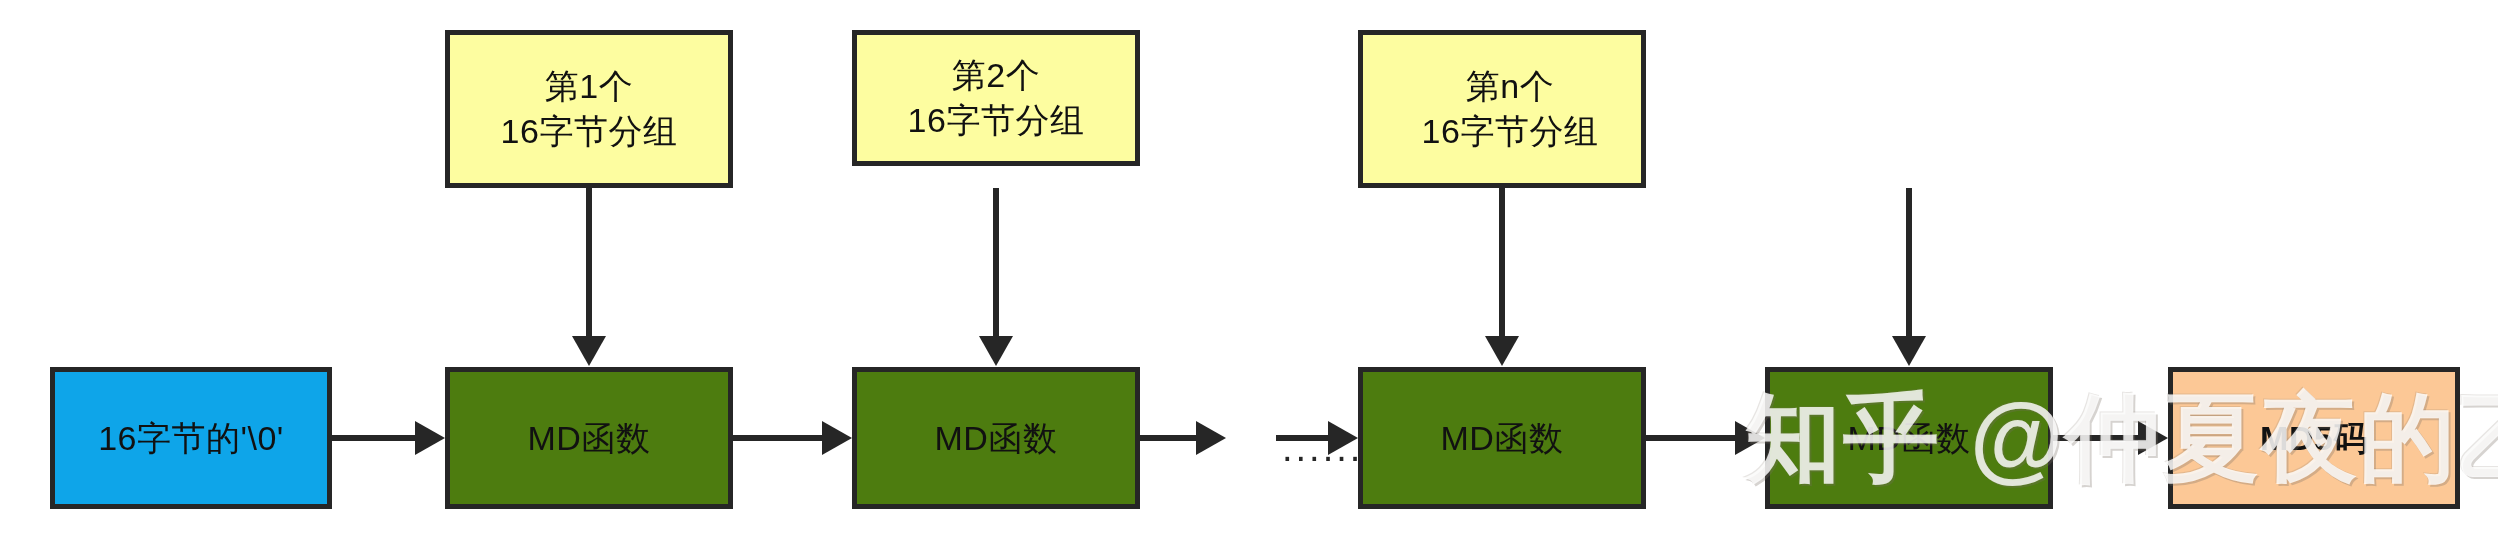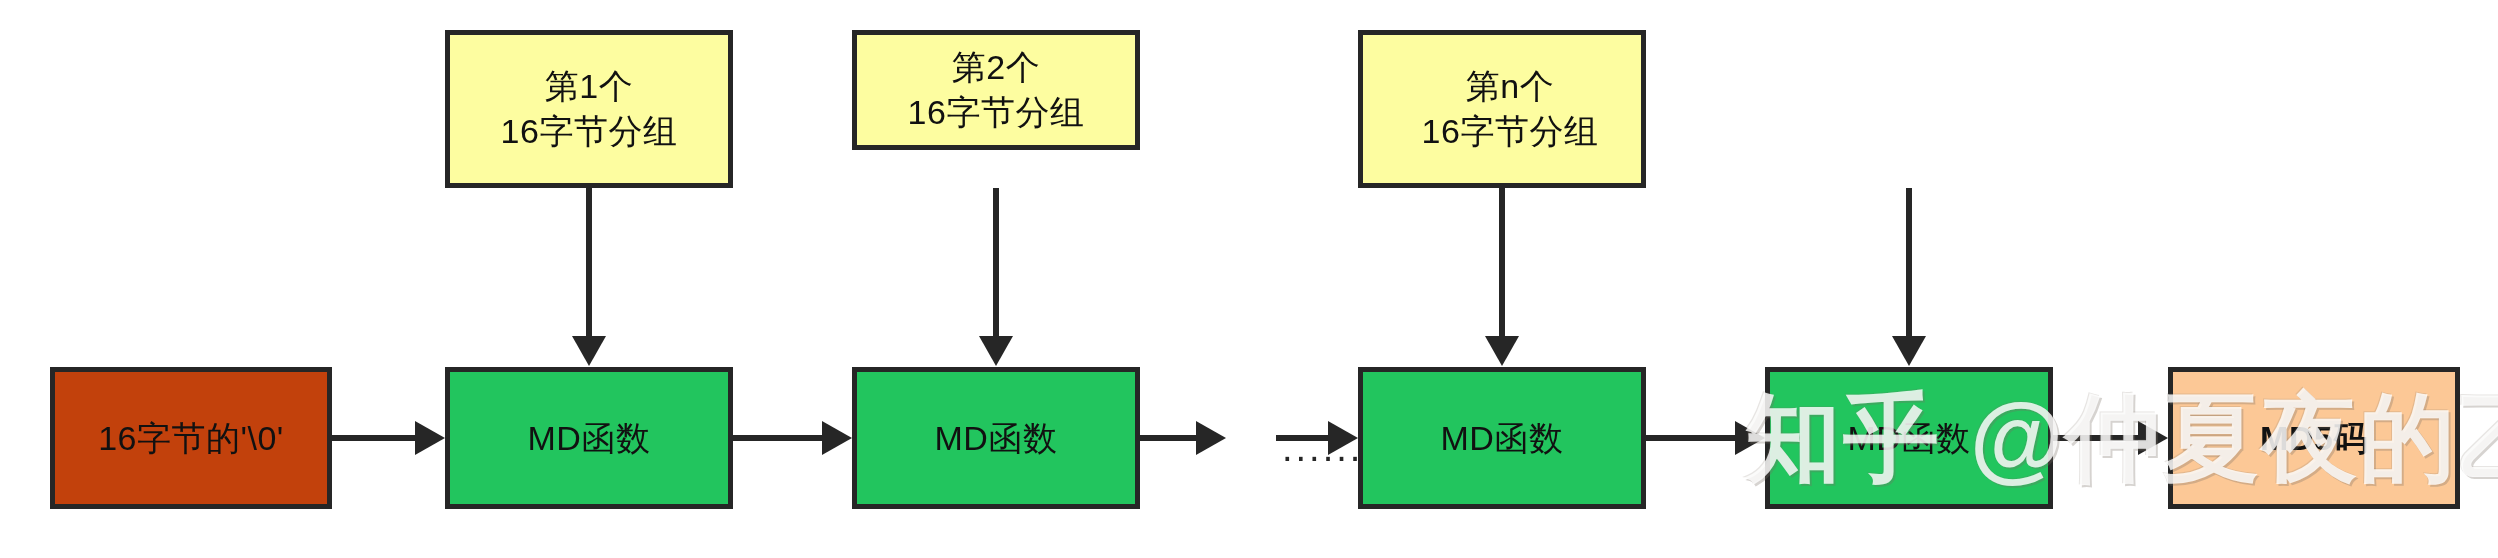--- a/index.html
+++ b/index.html
@@ -26,22 +26,22 @@
     align-items: center;
     justify-content: center;
     text-align: center;
     color: #111111;
     font-size: 34px;
     line-height: 1.32;
     letter-spacing: 0.5px;
     white-space: pre-line;
   }
   .node.yellow { background: #FDFDA0; }
-  .node.cyan   { background: #22c55e; }
-  .node.green  { background: #c2410c; }
+  .node.cyan   { background: #4d7c0f; }
+  .node.green  { background: #0ea5e9; }
   .node.orange { background: #FCC896; }
 
   .edge {
     position: absolute;
     background: #262626;
   }
   .edge.h { height: 6px; }
   .edge.v { width: 6px; }
 
   .arrowhead {
@@ -87,21 +87,21 @@
 </head>
 <body>
 
 <div id="canvas">
 
   <div class="node yellow" style="left:445px; top:30px; width:288px; height:158px;">
     <span>第1个
 16字节分组</span>
   </div>
 
-  <div class="node yellow" style="left:852px; top:30px; width:288px; height:120px;">
+  <div class="node yellow" style="left:852px; top:30px; width:288px; height:136px;">
     <span>第2个
 16字节分组</span>
   </div>
 
   <div class="node yellow" style="left:1358px; top:30px; width:288px; height:158px;padding-left:16px;">
     <span>第n个
 16字节分组</span>
   </div>
 
 

